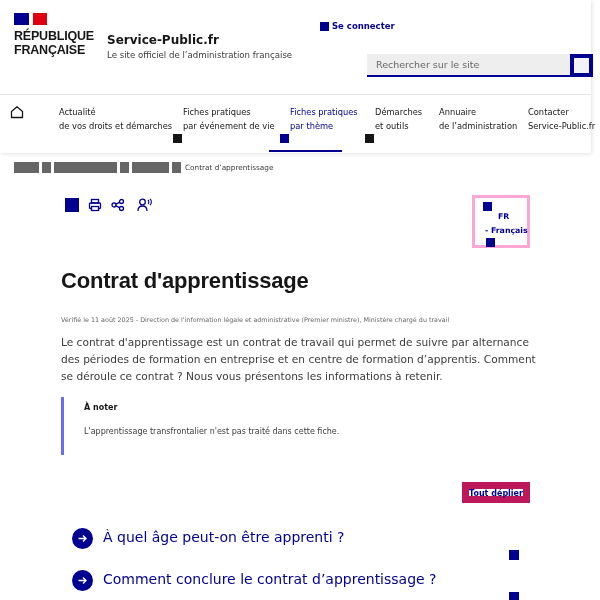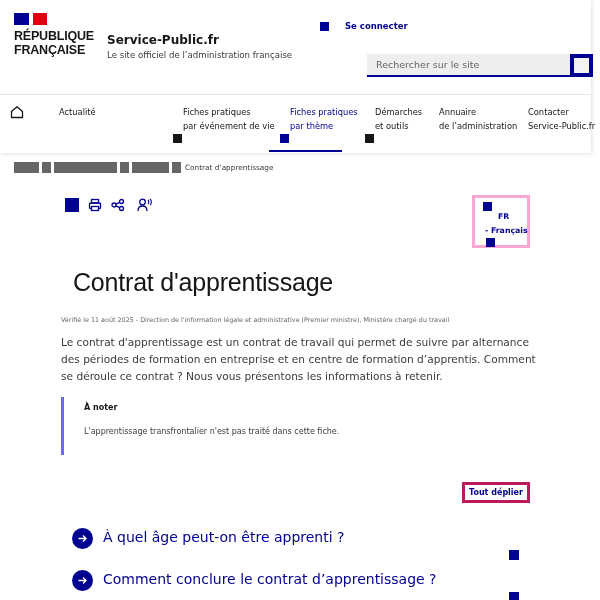--- a/index.html
+++ b/index.html
@@ -12,21 +12,21 @@
   .header-top { position: absolute; left: 0; top: 0; width: 591px; height: 95px; border-bottom: 1px solid #e5e5e5; }
   .flag { position: absolute; left: 14px; top: 13px; width: 33px; height: 12px; display: flex; }
   .flag .b { width: 15px; background: #000091; }
   .flag .w { width: 4px; background: #fff; }
   .flag .r { width: 14px; background: #e1000f; }
   .marianne { position: absolute; left: 14px; top: 29px; font-family: "Liberation Sans", sans-serif;
     font-weight: bold; font-size: 12.5px; line-height: 14px; letter-spacing: -0.2px; color: #161616; }
   .site-name { position: absolute; left: 107px; top: 33px; font-weight: bold; font-size: 12px; color: #161616; }
   .site-tagline { position: absolute; left: 107px; top: 50px; font-size: 8.6px; color: #3a3a3a; }
 
-  .tool-link { position: absolute; top: 21px; font-size: 8.5px; font-weight: bold; display: flex; align-items: center; gap: 16px; }
+  .tool-link { position: absolute; top: 21px; font-size: 8.5px; font-weight: bold; display: flex; align-items: center; gap: 3px; }
   .tool-link .sq { width: 9px; height: 9px; display: inline-block; }
   .connect { left: 320px; color: #000091; }
   .connect .sq { background: #000091; }
   .entreprises { left: 412px; color: #e1000f; }
   .entreprises .sq { background: #e1000f; }
 
   .search { position: absolute; left: 351px; top: 54px; width: 226px; height: 23px; margin-left: 16px; }
   .search-input { position: absolute; left: 0; top: 0; width: 203px; height: 23px; background: #eee;
     border: none; border-bottom: 2px solid #000091; font-size: 9.5px; color: #666; padding: 0 9px;
     font-family: "DejaVu Sans", "Liberation Sans", sans-serif; outline: none; }
@@ -56,33 +56,33 @@
   .tools .t { margin-left: 9px; }
 
   
   .lang { position: absolute; left: 472px; top: 195px; width: 58px; height: 53px; border: 3px solid #f9a8d4; }
   .lang .sq1 { position: absolute; left: 8px; top: 4px; width: 9px; height: 9px; background: #000091; }
   .lang .code { position: absolute; left: 23px; top: 14px; font-size: 7.8px; font-weight: bold; color: #000091; }
   .lang .name { position: absolute; left: 10px; top: 28px; font-size: 7.8px; font-weight: bold; color: #000091; white-space: nowrap; }
   .lang .sq2 { position: absolute; left: 11px; top: 40px; width: 9px; height: 9px; background: #000091; }
 
   
-  .title { position: absolute; left: 73px; top: 268px; font-family: "Liberation Sans", sans-serif;
-    font-weight: normal; font-size: 25px; color: #161616; letter-spacing: -0.2px; }
+  .title { position: absolute; left: 61px; top: 268px; font-family: "Liberation Sans", sans-serif;
+    font-weight: bold; font-size: 22px; color: #161616; letter-spacing: -0.2px; }
   .verified { position: absolute; left: 61px; top: 316px; font-size: 6.4px; color: #666; white-space: nowrap; }
 
   .intro { position: absolute; left: 61px; top: 334px; width: 475px; font-size: 10.6px; line-height: 17px; color: #3a3a3a; }
 
   
   .callout { position: absolute; left: 61px; top: 397px; width: 470px; height: 58px; border-left: 3px solid #6a6af4; padding-left: 16px; }
   .callout-title { position: absolute; left: 20px; top: 6px; font-size: 8px; font-weight: bold; color: #161616; }
   .callout-text { position: absolute; left: 20px; top: 30px; font-size: 8px; color: #3a3a3a; white-space: nowrap; }
 
   .expand-all { position: absolute; left: 462px; top: 482px; width: 68px; height: 21px; background: #fff;
-    border: 3px solid #be185d; font-size: 8px; font-weight: bold; color: #000091;
+    border: 7px solid #be185d; font-size: 8px; font-weight: bold; color: #000091;
     font-family: "DejaVu Sans", "Liberation Sans", sans-serif; cursor: pointer; }
 
   
   .acc { position: absolute; left: 72px; width: 458px; height: 30px; }
   .acc .circ { position: absolute; left: 0; top: 0; width: 21px; height: 21px; border-radius: 50%; background: #000091;
     display: flex; align-items: center; justify-content: center; }
   .acc .q { position: absolute; left: 31px; top: 1px; font-size: 14px; color: #000091; white-space: nowrap; }
   .acc .sq { position: absolute; left: 437px; top: 22px; width: 10px; height: 10px; background: #000091; }
 </style>
 </head>
@@ -113,20 +113,21 @@
     </div>
   </div>
 
   <div class="nav">
     <svg class="nav-home" viewBox="0 0 14 14">
       <path d="M1.5 6.5 L7 1.8 L12.5 6.5 L12.5 12.5 L1.5 12.5 Z" fill="none" stroke="#161616" stroke-width="1.3" stroke-linejoin="round"></path>
     </svg>
 
     <div class="nav-item" style="left:44px">
       <span class="l">Actualité</span>
+      <span class="l">de vos droits et démarches</span>
     </div>
     <div class="nav-item" style="left:168px">
       <span class="l">Fiches pratiques</span>
       <span class="l">par événement de vie</span>
       <span class="dd"></span>
     </div>
     <div class="nav-item active" style="left:275px">
       <span class="l">Fiches pratiques</span>
       <span class="l">par thème</span>
       <span class="dd"></span>

